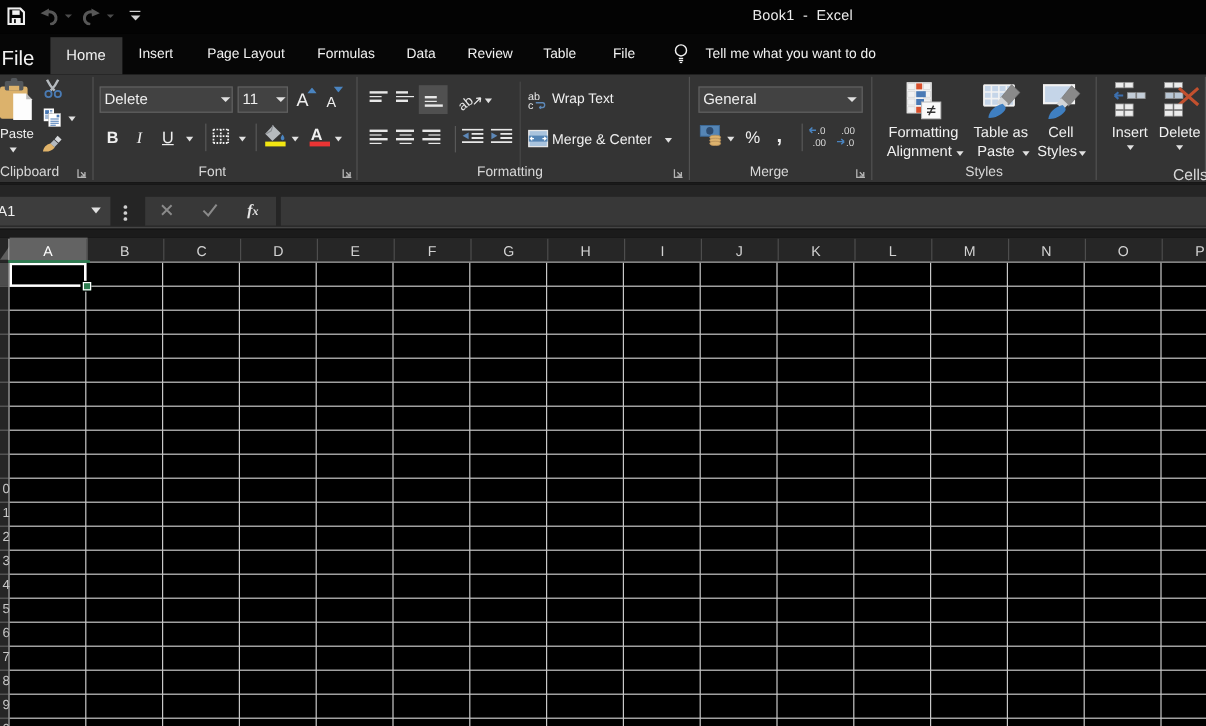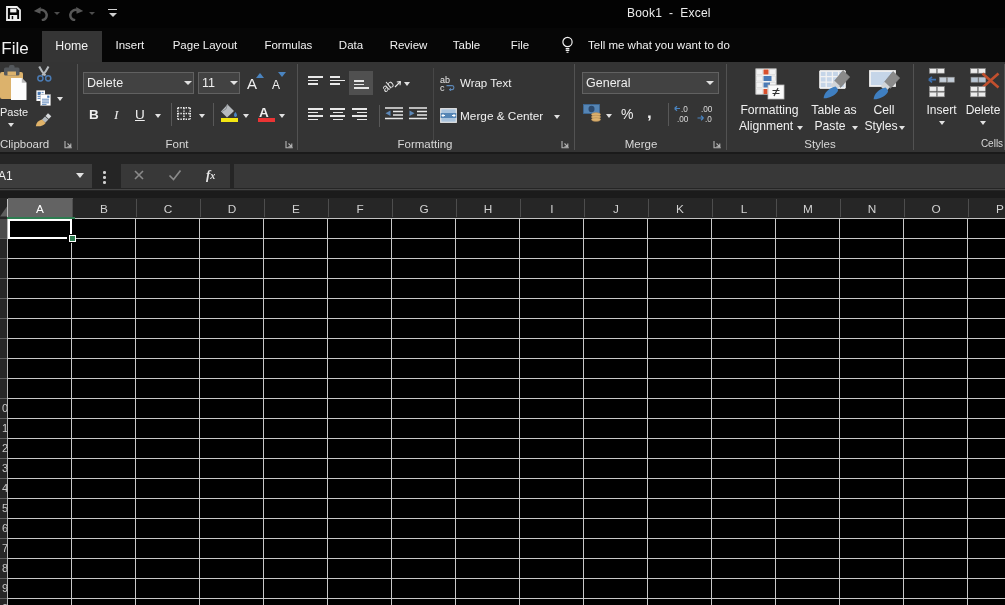--- a/index.html
+++ b/index.html
@@ -298,21 +298,21 @@
         <rect x="0" y="0" width="7" height="4.6"></rect>
         <rect x="7.8" y="0" width="7" height="4.6"></rect>
       </g>
 <g transform="translate(1.5,24.2)" fill="#ececec" stroke="#8f8f8f" stroke-width="0.6">
         <rect x="0" y="0" width="7" height="4.6"></rect>
         <rect x="7.8" y="0" width="7" height="4.6"></rect>
       </g>
 </svg>
 <div class="t" style="left:983px;top:40.5px;transform:translateX(-50%);font-size:12px;color:#f0f0f0">Delete</div>
 <div style="position:absolute;left:980px;top:59px;width:0;height:0;border-left:3.5px solid transparent;border-right:3.5px solid transparent;border-top:4px solid #e1e1e1"></div>
-<div class="t" style="left:992px;top:76px;transform:translateX(-50%);font-size:10px;color:#d8d8d8">Cells</div>
+<div class="t" style="left:992px;top:76px;transform:translateX(-50%);font-size:13px;color:#d8d8d8">Cells</div>
 </div>
 <div class="ab" style="left:0;top:152px;width:1005px;height:2px;background:#1a1a1a"></div>
 <div class="ab" style="left:0;top:154px;width:1005px;height:37px;background:#252525">
 <div class="ab" style="left:0;top:10px;width:92px;height:24px;background:#3d3d3d"></div>
 <div class="t" style="left:-2px;top:15px;font-size:12px;color:#f0f0f0">A1</div>
 <div style="position:absolute;left:76px;top:19px;width:0;height:0;border-left:4.5px solid transparent;border-right:4.5px solid transparent;border-top:5px solid #e1e1e1"></div>
 <div class="ab" style="left:103px;top:17px;width:2.5px;height:2.5px;background:#cfcfcf;border-radius:50%"></div>
 <div class="ab" style="left:103px;top:22px;width:2.5px;height:2.5px;background:#cfcfcf;border-radius:50%"></div>
 <div class="ab" style="left:103px;top:27px;width:2.5px;height:2.5px;background:#cfcfcf;border-radius:50%"></div>
 <div class="ab" style="left:121px;top:10px;width:109px;height:24px;background:#383838"></div>

